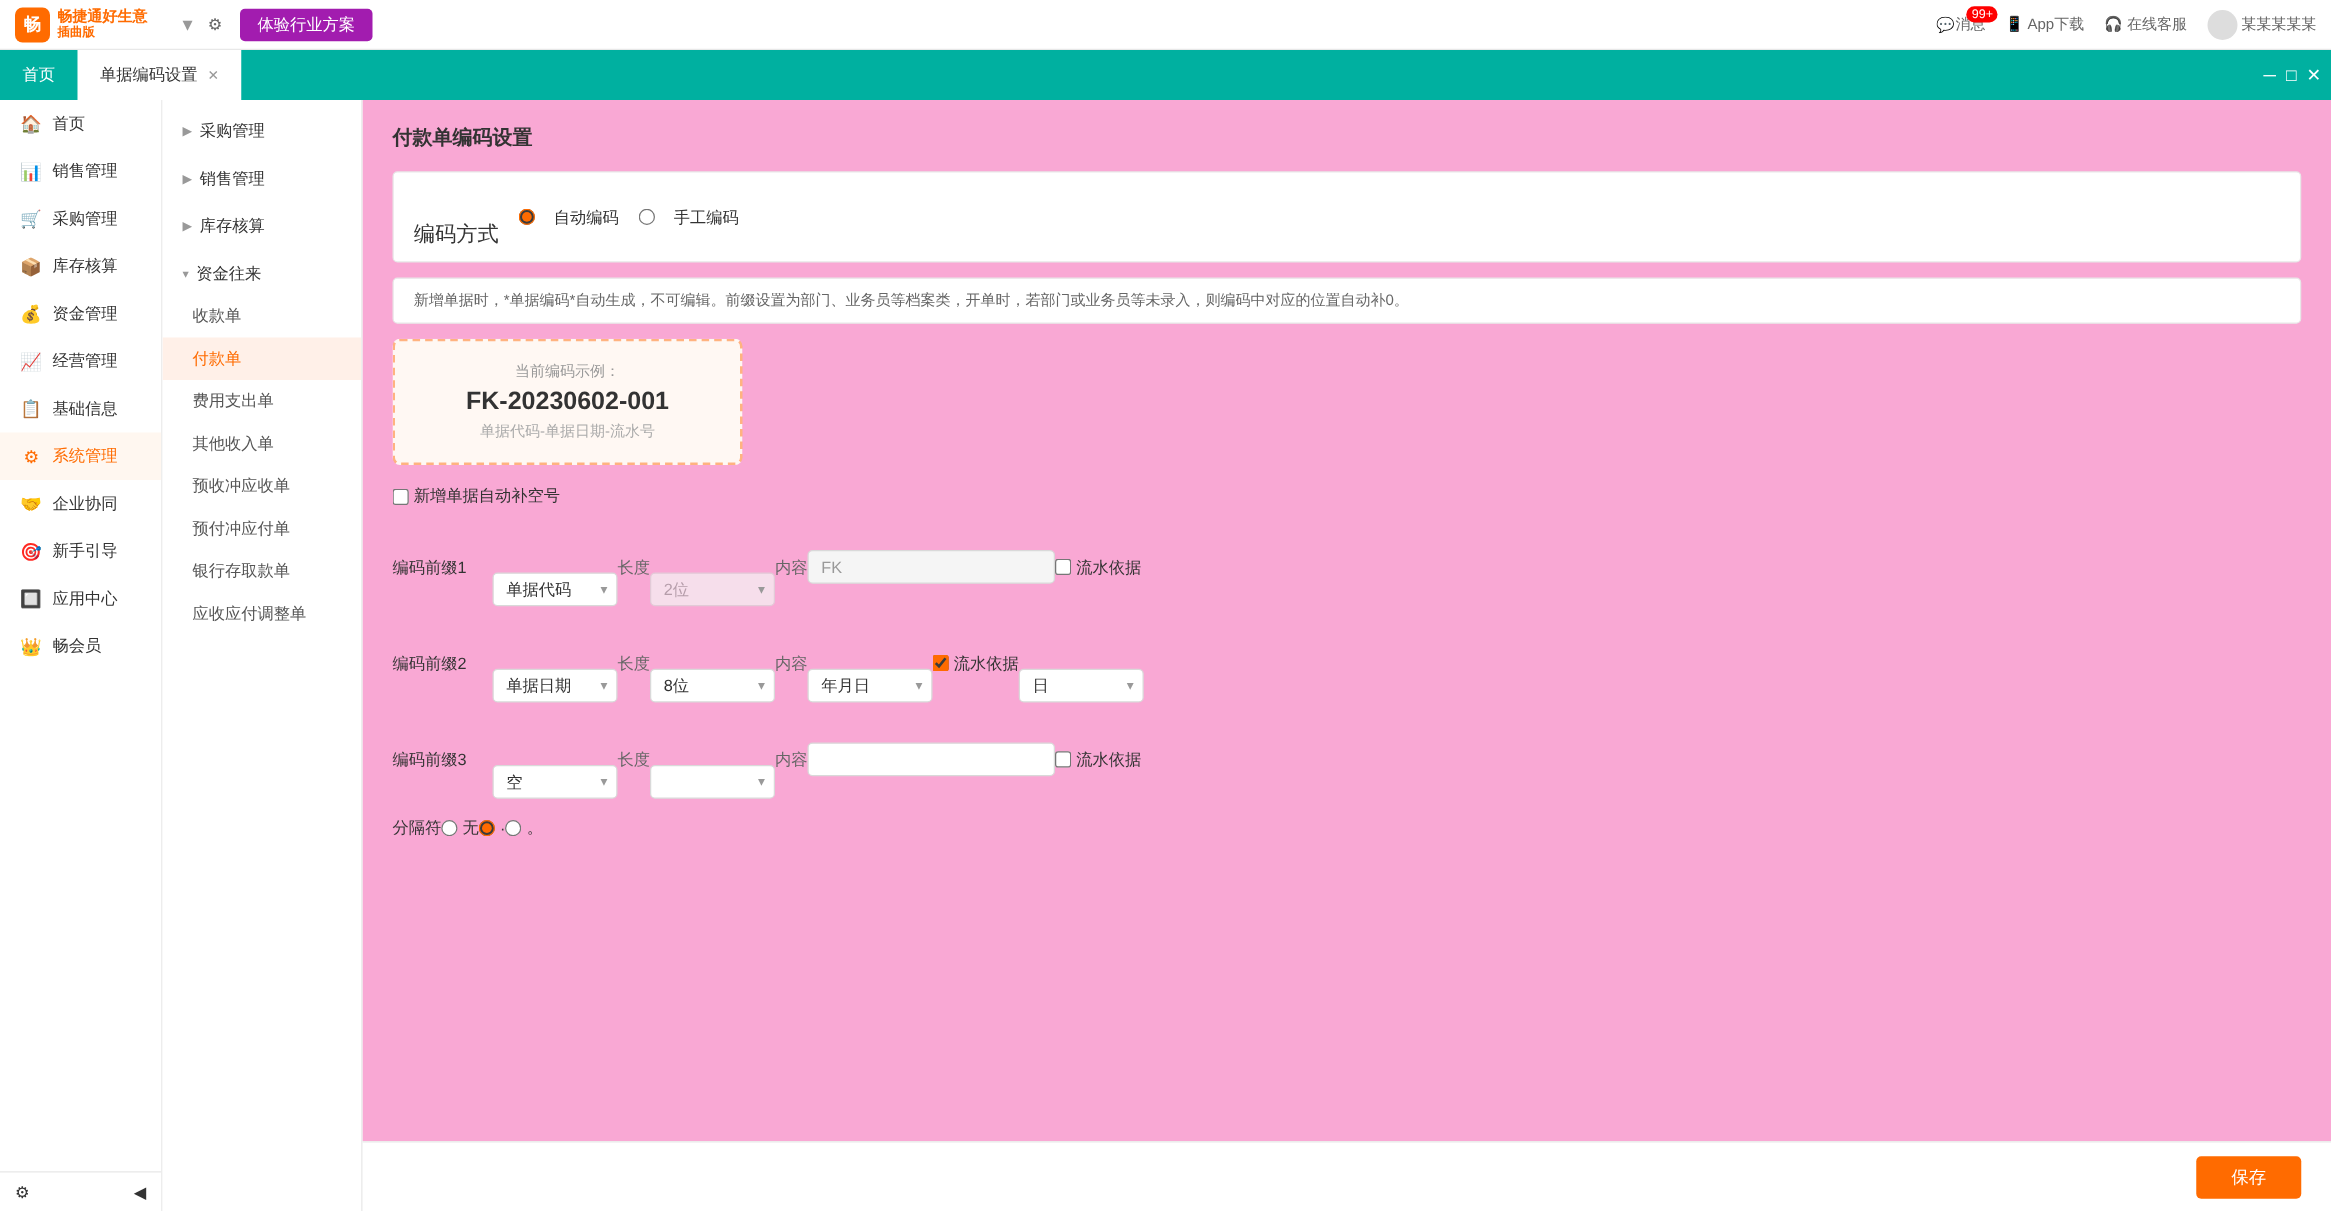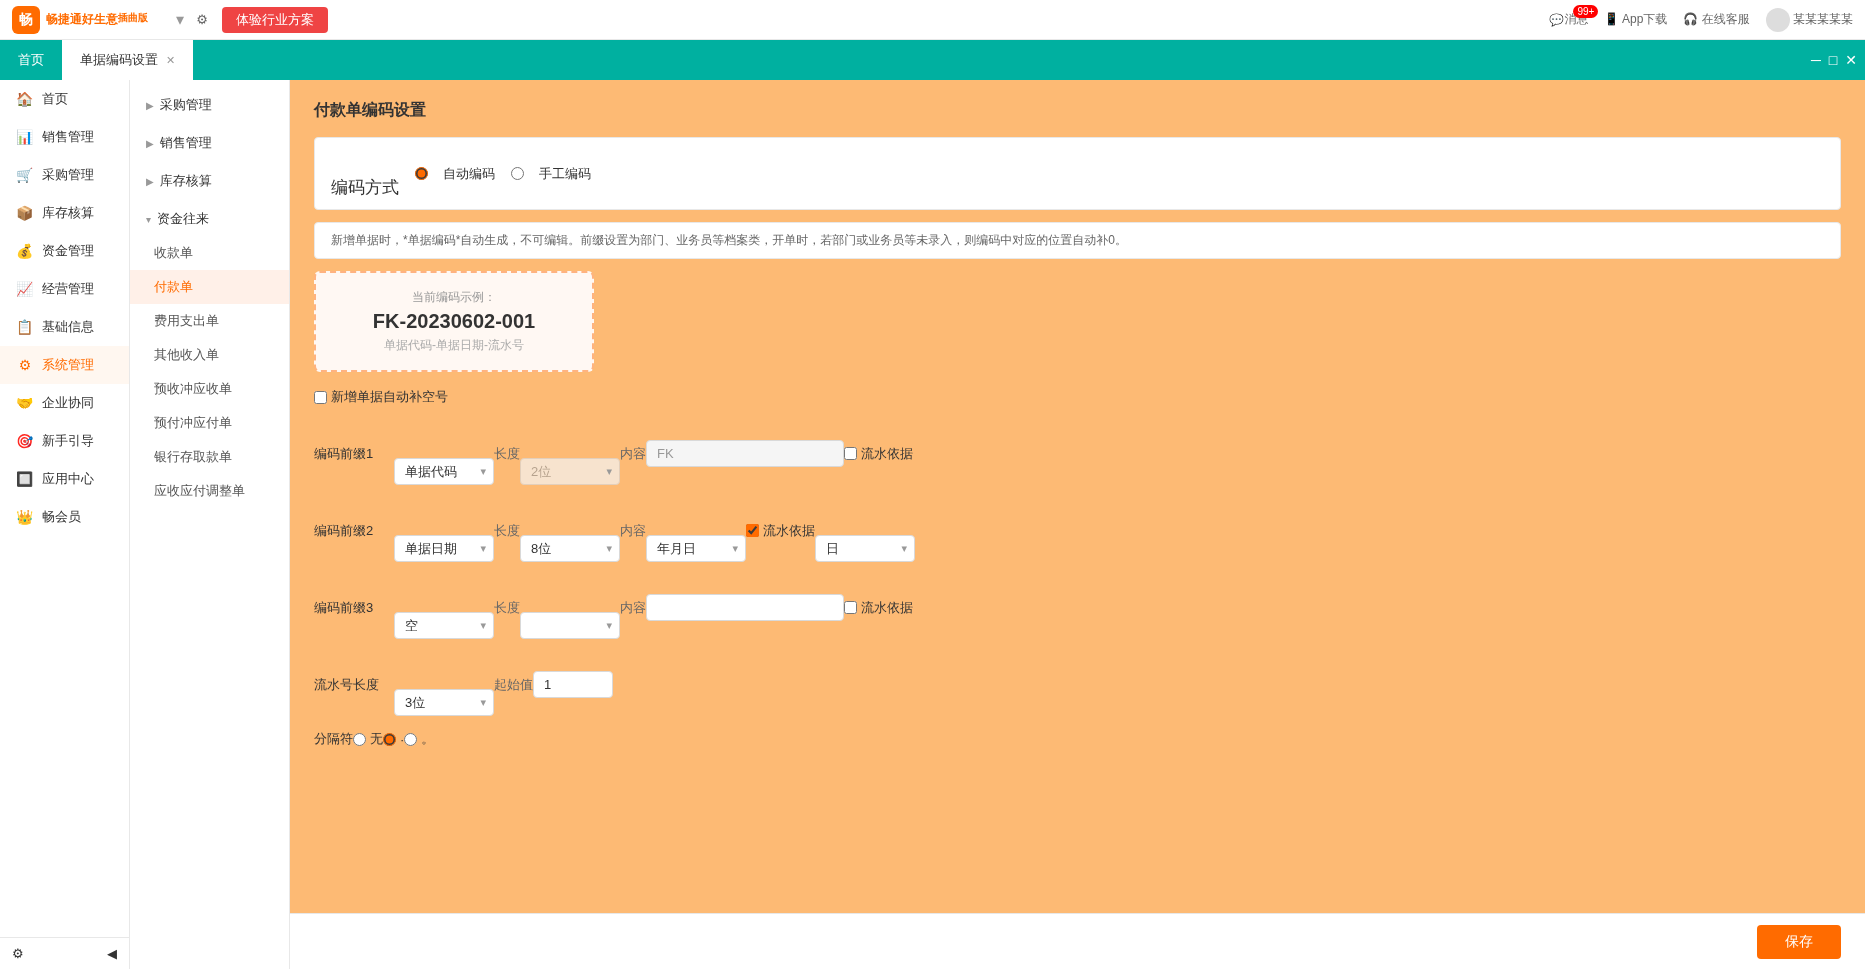--- a/index.html
+++ b/index.html
@@ -3,26 +3,26 @@
   <meta charset="utf-8">
   <style>
     * { box-sizing: border-box; margin: 0; padding: 0; }
     body { font-family: 'Microsoft YaHei', Arial, sans-serif; font-size: 13px; color: #333; background: #f5f5f5; display: flex; flex-direction: column; height: 100vh; overflow: hidden; }
 
     
     .top-header { height: 40px; background: #fff; border-bottom: 1px solid #e8e8e8; display: flex; align-items: center; justify-content: space-between; padding: 0 12px; flex-shrink: 0; }
     .top-header-left { display: flex; align-items: center; gap: 8px; }
     .logo-area { display: flex; align-items: center; gap: 6px; color: #ff6b00; font-weight: bold; font-size: 13px; }
     .logo-icon { width: 28px; height: 28px; background: #ff6b00; border-radius: 6px; display: flex; align-items: center; justify-content: center; color: #fff; font-size: 14px; }
-    .logo-text { display: flex; flex-direction: row; line-height: 1.2; }
+    .logo-text { display: flex; flex-direction: column; line-height: 1.2; }
     .logo-text span:first-child { font-size: 12px; color: #ff6b00; font-weight: bold; }
     .logo-text span:last-child { font-size: 10px; color: #ff6b00; }
     .header-nav { display: flex; align-items: center; gap: 6px; margin-left: 20px; }
     .settings-icon-btn { width: 24px; height: 24px; display: flex; align-items: center; justify-content: center; color: #666; cursor: pointer; }
-    .trial-btn { background: #ef4444; color: #fff; border: none; border-radius: 4px; padding: 4px 14px; font-size: 13px; cursor: pointer; }
+    .trial-btn { background: #a21caf; color: #fff; border: none; border-radius: 4px; padding: 4px 14px; font-size: 13px; cursor: pointer; }
     .top-header-right { display: flex; align-items: center; gap: 16px; font-size: 12px; color: #666; }
     .badge-wrap { position: relative; display: inline-flex; align-items: center; }
     .badge { position: absolute; top: -6px; right: -10px; background: #f00; color: #fff; font-size: 10px; border-radius: 8px; padding: 1px 4px; }
 
     
     .nav-tabs { height: 40px; background: #00b0a0; display: flex; align-items: center; padding: 0 0; flex-shrink: 0; }
     .nav-tab { height: 40px; padding: 0 18px; display: flex; align-items: center; font-size: 13px; color: #fff; cursor: pointer; position: relative; }
     .nav-tab.active { background: #fff; color: #333; }
     .nav-tab .close-tab { margin-left: 8px; color: #999; font-size: 11px; cursor: pointer; }
     .nav-tabs-right { margin-left: auto; display: flex; align-items: center; padding-right: 8px; gap: 8px; }
@@ -40,21 +40,21 @@
 
     
     .sub-sidebar { width: 160px; background: #fff; border-right: 1px solid #e8e8e8; overflow-y: auto; flex-shrink: 0; padding-top: 8px; }
     .sub-sidebar-group { margin-bottom: 4px; }
     .sub-sidebar-group-title { padding: 8px 16px; font-size: 13px; color: #333; cursor: pointer; display: flex; align-items: center; gap: 6px; }
     .sub-sidebar-group-title .arrow { font-size: 10px; color: #999; }
     .sub-sidebar-item { padding: 8px 24px; font-size: 13px; color: #555; cursor: pointer; }
     .sub-sidebar-item.active { color: #ff6b00; background: #fff0e8; font-weight: 500; }
 
     
-    .content-area { flex: 1; overflow-y: auto; padding: 20px 24px; background: #fdba74; }
+    .content-area { flex: 1; overflow-y: auto; padding: 20px 24px; background: #f9a8d4; }
     .page-title { font-size: 16px; font-weight: bold; color: #333; margin-bottom: 16px; }
 
     
     .encoding-method-row { display: flex; align-items: center; gap: 16px; background: #fff; border: 1px solid #e8e8e8; border-radius: 4px; padding: 10px 16px; margin-bottom: 12px; }
     .encoding-method-label { font-size: 17px; color: #333; margin-top: 28px; }
     .radio-item { display: flex; align-items: center; gap: 15px; font-size: 13px; color: #333; cursor: pointer; }
     .radio-item input[type="radio"] { accent-color: #ff6b00; }
 
     
     .info-text { font-size: 12px; color: #666; margin-bottom: 12px; line-height: 1.6; background: #fff; padding: 8px 16px; border-radius: 4px; border: 1px solid #e8e8e8; }
@@ -343,30 +343,20 @@
         </div>
         <span class="form-inline-label">内容</span>
         <input class="form-input" type="text" value="" style="min-width: 80px;">
         <label class="checkbox-item">
           <input type="checkbox" style="">
           <span>流水依据</span>
         </label>
       </div>
 
       
-      <div class="form-row">
-        <span class="form-label">流水号长度</span>
-        <div class="select-wrap">
-          <select class="form-select">
-            <option>3位</option>
-          </select>
-        </div>
-        <span class="form-inline-label">起始值</span>
-        <input class="form-input" type="text" style="width: 80px;" value="1">
-      </div>
 
       
       <div class="separator-row">
         <span class="separator-label">分隔符</span>
         <label class="separator-radio">
           <input type="radio" name="separator" style="">
           <span>无</span>
         </label>
         <label class="separator-radio">
           <input type="radio" name="separator" checked="" style="accent-color: rgb(255, 107, 0);">

